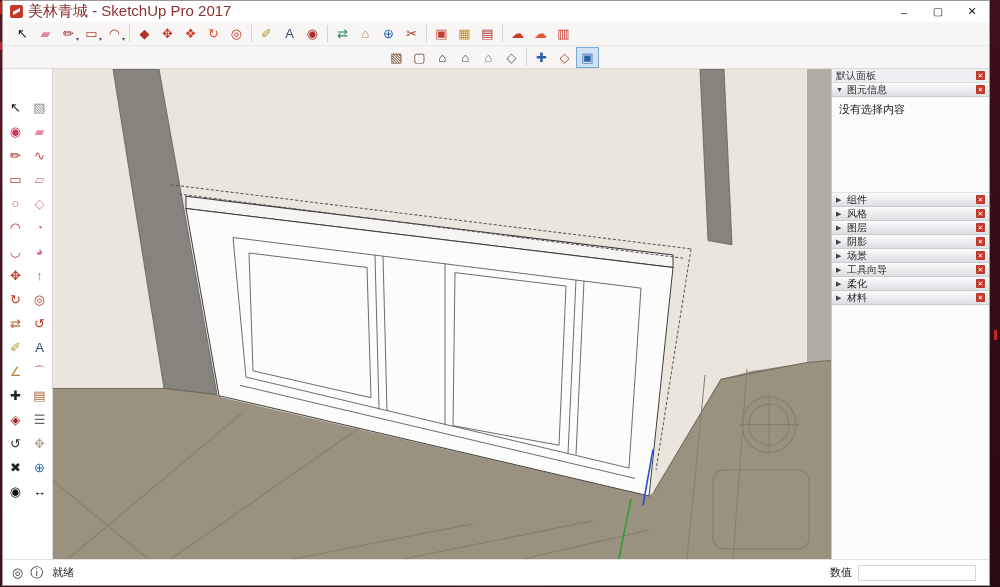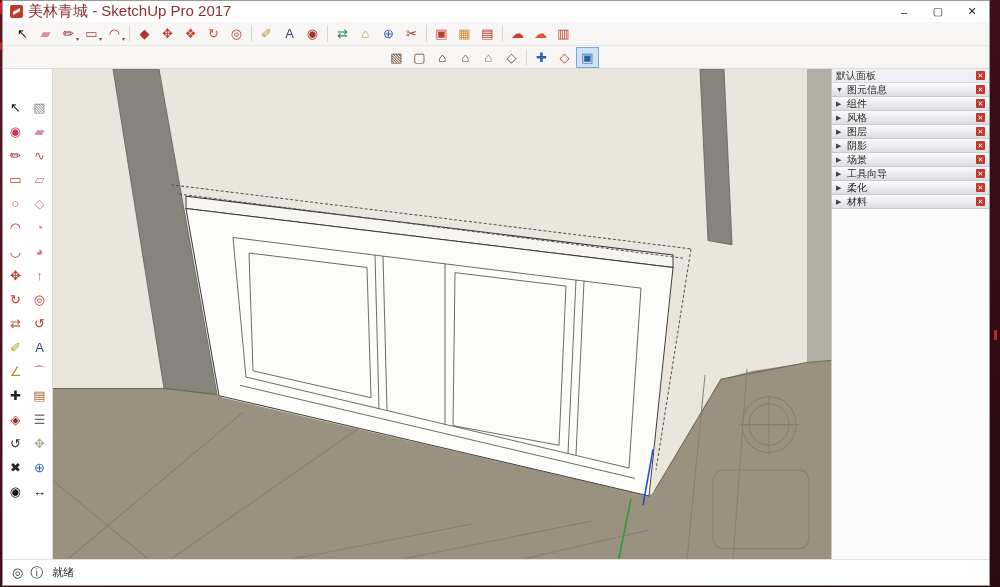--- a/index.html
+++ b/index.html
@@ -362,20 +362,23 @@
     <div id="panel">
       <div id="panel-title-row">
         <span>默认面板</span>
         <span class="redx">✕</span>
       </div>
       <div class="sec-header">
         <span class="sec-arrow">▼</span>
         <span>图元信息</span>
         <span class="redx">✕</span>
       </div>
+      <div id="entity-body">
+        <div id="no-selection">没有选择内容</div>
+      </div>
       <div id="panel-sections">
           <div class="sec-header">
             <span class="sec-arrow">▶</span>
             <span>组件</span>
             <span class="redx">✕</span>
           </div>
           <div class="sec-header">
             <span class="sec-arrow">▶</span>
             <span>风格</span>
             <span class="redx">✕</span>
@@ -412,15 +415,19 @@
           </div>
         </div>
       <div id="panel-filler"></div>
     </div>
 
   </div>
 
   <div id="statusbar">
     <span id="status-icons"><span class="sicon">◎</span><span class="sicon">ⓘ</span></span>
     <span id="status-text">就绪</span>
+    <div id="measure-group">
+      <span id="measure-label">数值</span>
+      <div id="measure-field"></div>
+    </div>
   </div>
 
 </div>
 
 </body></html>

